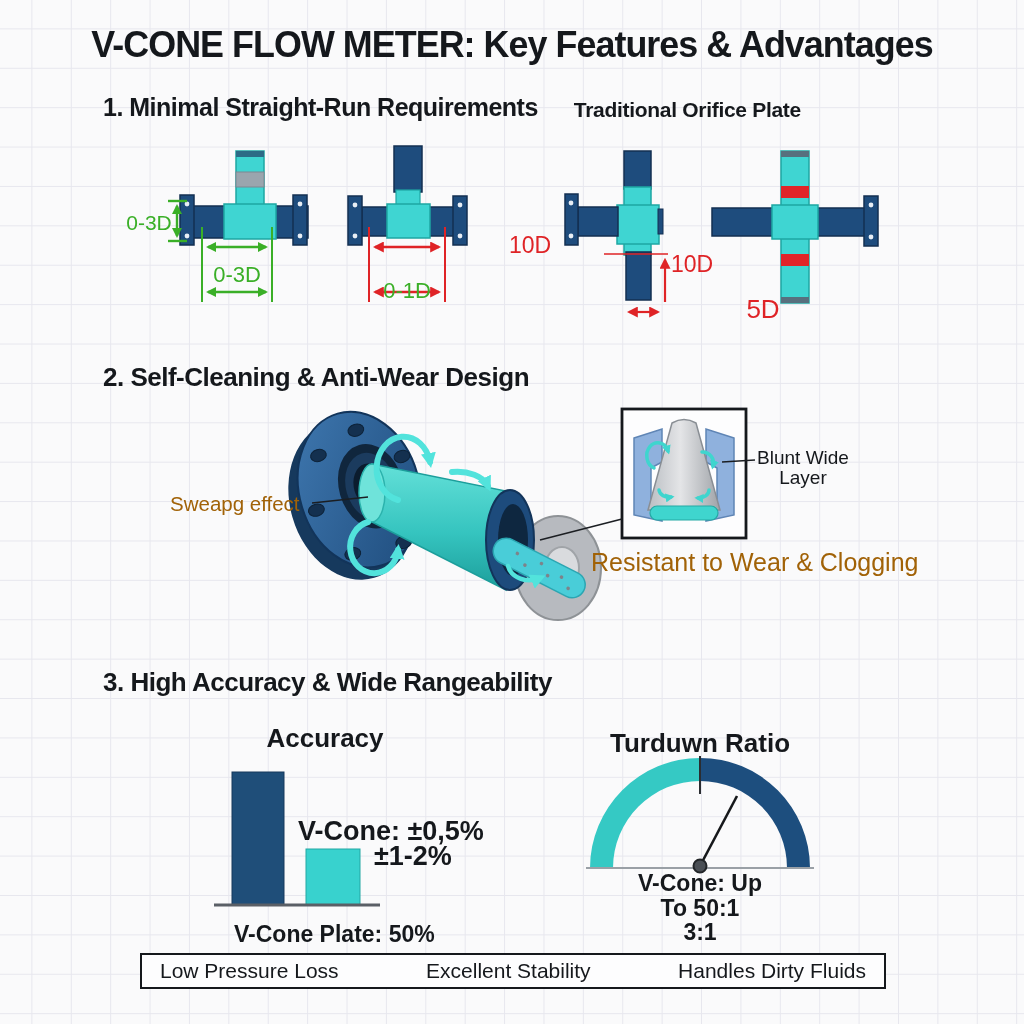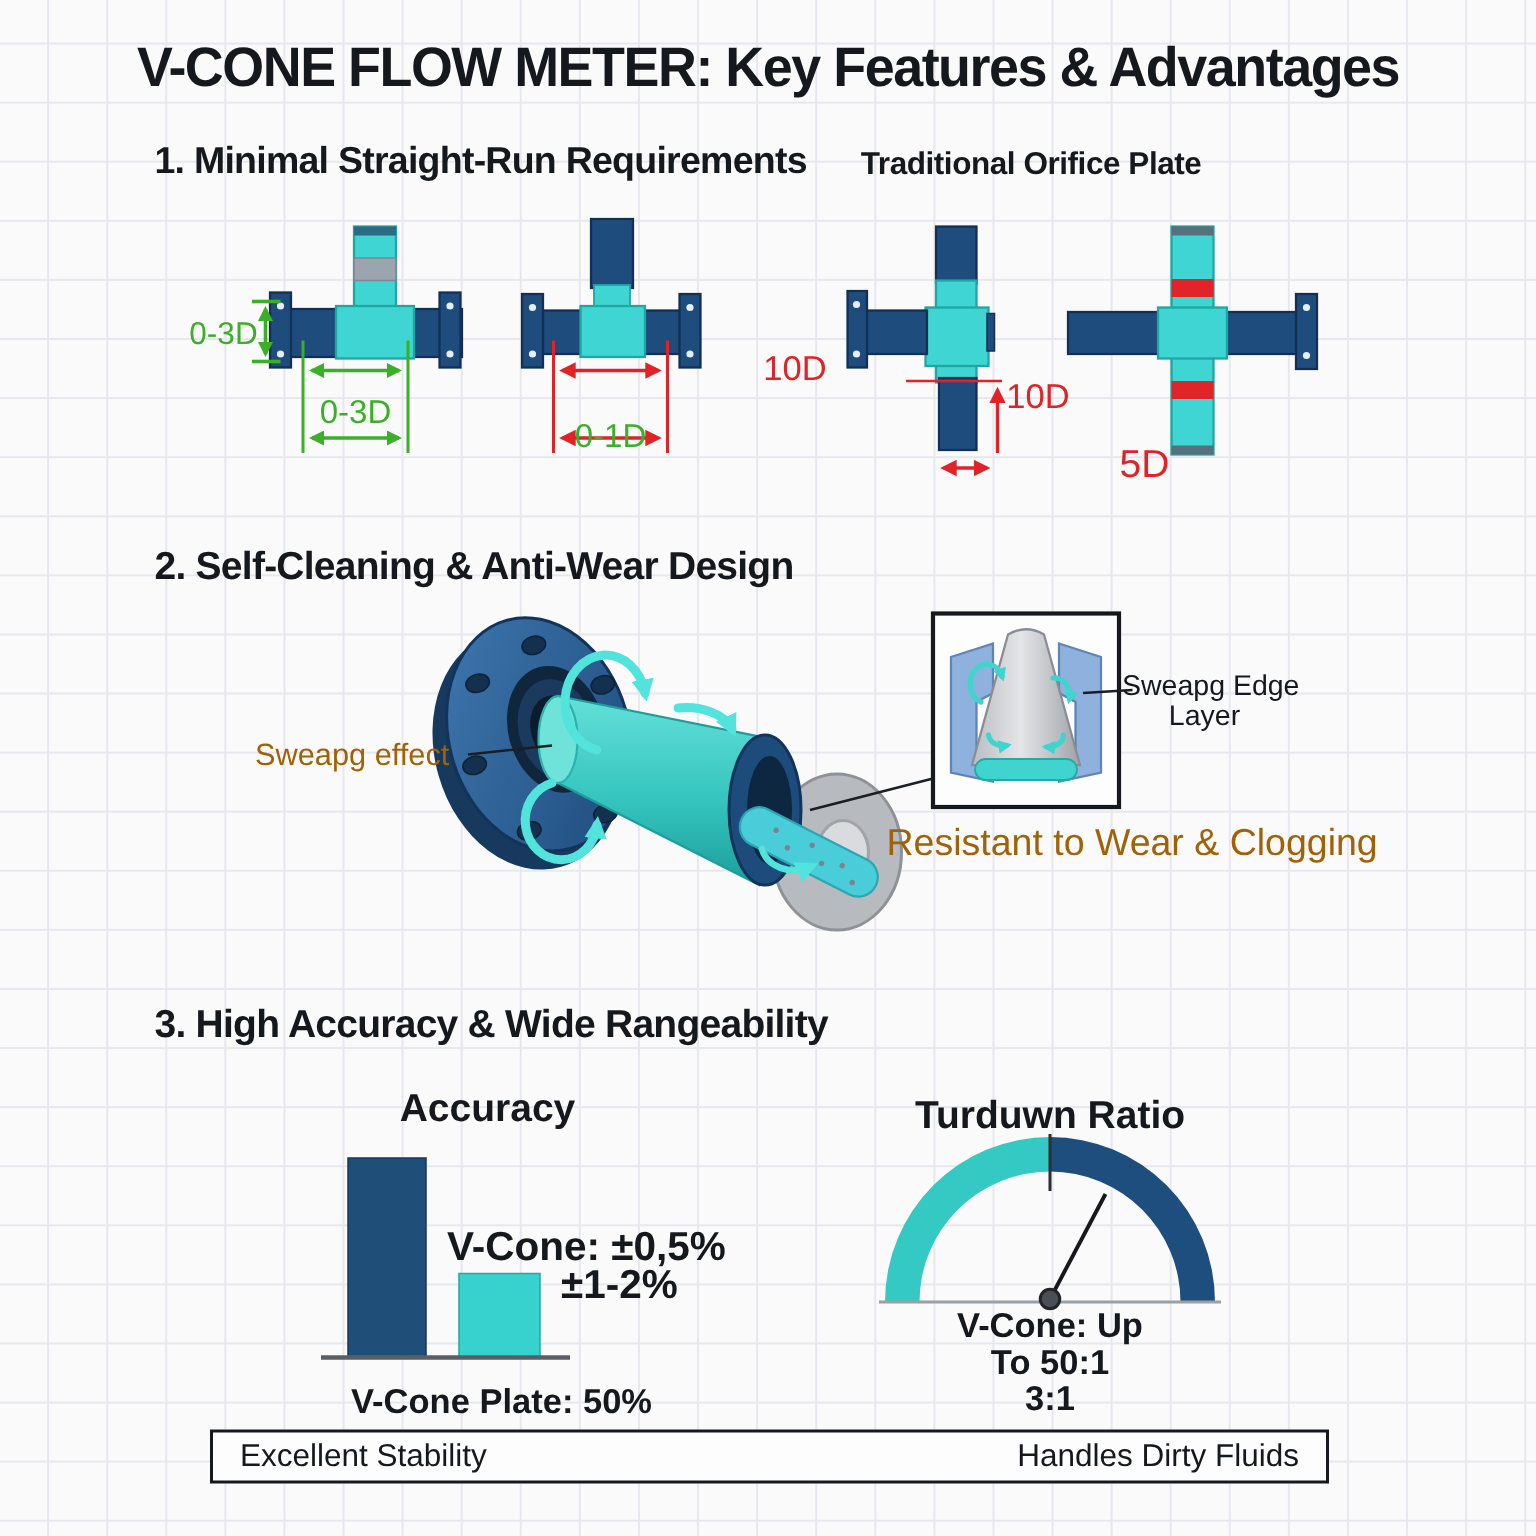--- a/index.html
+++ b/index.html
@@ -234,36 +234,37 @@
 <div class="abs dim dim-green" style="left:369px;top:262px;width:76px;font-size:22px;margin-top:16px;">0-1D</div>
 <div class="abs dim dim-red" style="left:506px;top:232px;width:48px;font-size:23px;">10D</div>
 <div class="abs dim dim-red" style="left:666px;top:251px;width:52px;font-size:23px;">10D</div>
 <div class="abs dim dim-red" style="left:740px;top:294px;width:46px;font-size:26px;">5D</div>
 
 <div class="abs sec-h" style="left:103px;top:362px;">2. Self-Cleaning &amp; Anti-Wear Design</div>
 
 <div class="abs lbl" style="left:170px;top:492px;font-size:20.5px;">Sweapg effect</div>
 
 <div class="abs ctr" style="left:748px;top:448px;width:110px;font-size:19px;line-height:19.5px;">
-  <div>Sweapg Edge</div>
+  <div>Blunt Wide</div>
   <div>Layer</div>
 </div>
 
 <div class="abs lbl" style="left:591px;top:548px;font-size:25px;">Resistant to Wear &amp; Clogging</div>
 
 <div class="abs sec-h" style="left:103px;top:667px;">3. High Accuracy &amp; Wide Rangeability</div>
 
 <div class="abs ctr chart-title" style="left:250px;top:723px;width:150px;">Accuracy</div>
 <div class="abs bar-note" style="left:298px;top:816px;">V-Cone: ±0,5%</div>
 <div class="abs bar-note" style="left:374px;top:841px;">±1-2%</div>
 <div class="abs bar-note" style="left:234px;top:909px;font-size:23px;margin-top:12px;">V-Cone Plate: 50%</div>
 
 <div class="abs ctr chart-title" style="left:610px;top:728px;width:180px;">Turduwn Ratio</div>
 <div class="abs gauge-cap" style="left:620px;top:871px;width:160px;">
   <div>V-Cone: Up</div>
   <div>To 50:1</div>
   <div>3:1</div>
 </div>
 
 <div class="abs footer-bar">
+  <span>Low Pressure Loss</span>
   <span>Excellent Stability</span>
   <span>Handles Dirty Fluids</span>
 </div>
 
 </body></html>

